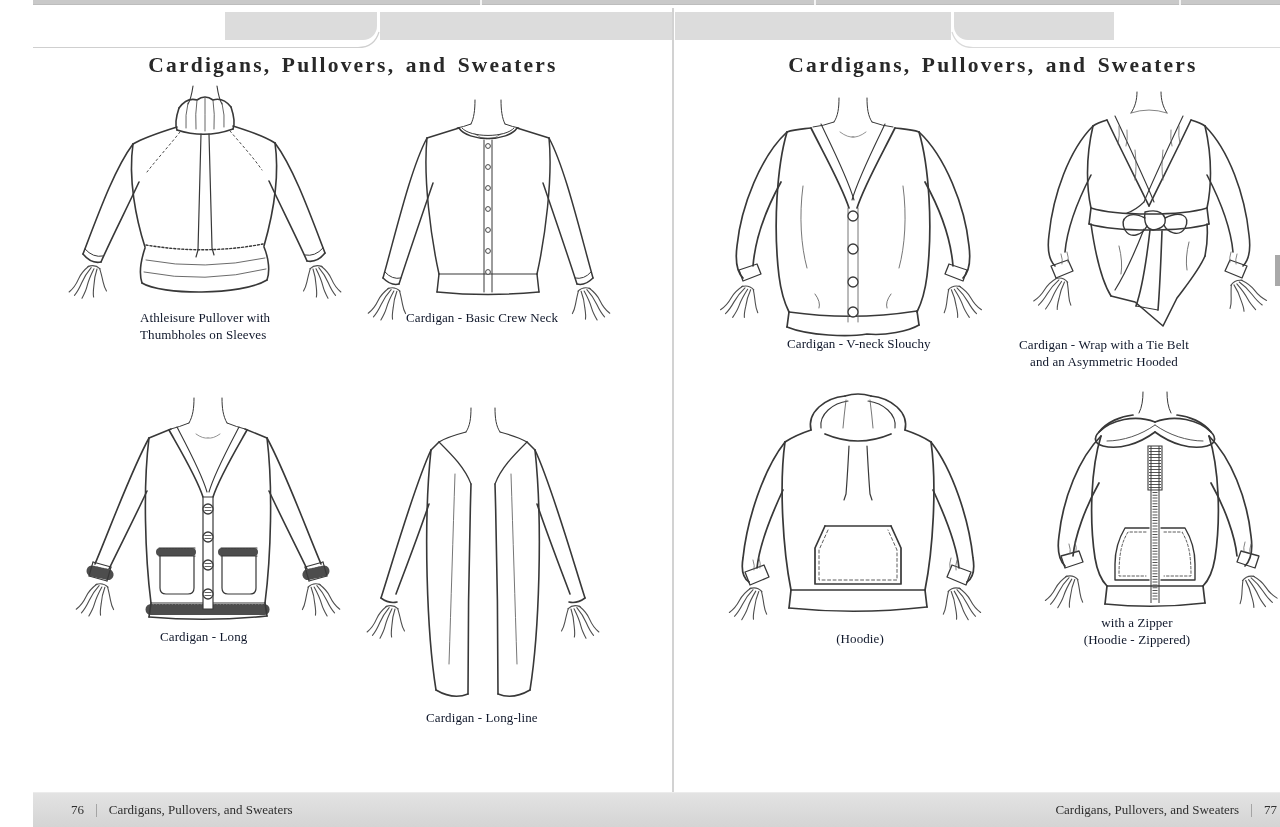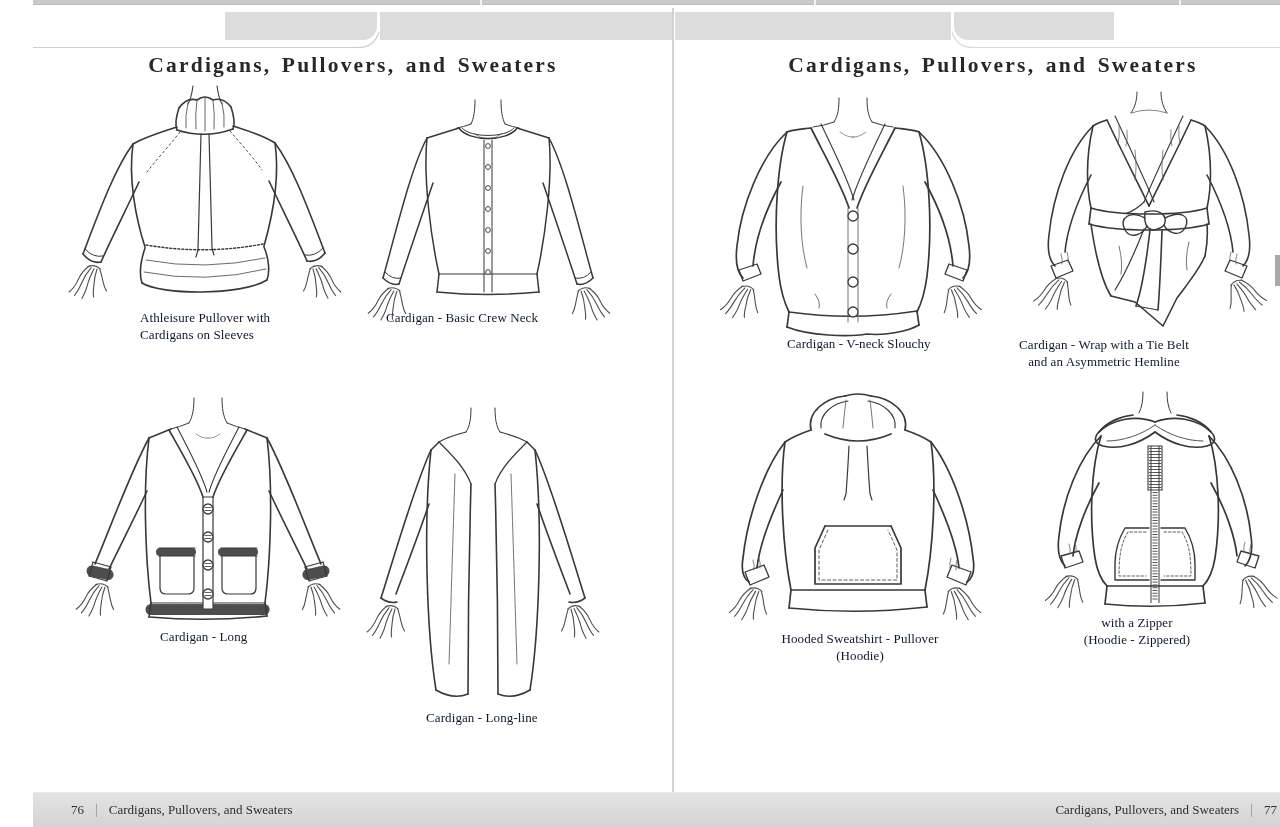--- a/index.html
+++ b/index.html
@@ -475,41 +475,40 @@
     <path d="M133,58 h14 v44 h-14 z" fill="#fff" stroke="#3a3a3a" stroke-width="1.1"></path>
     <path d="M140,60 V100" stroke="#555" stroke-width="12" stroke-dasharray="1,2" fill="none"></path>
     <path d="M140,104 V212" stroke="#555" stroke-width="5" stroke-dasharray="1,1.8" fill="none"></path>
     <path d="M136,58 V215 M144,58 V215" stroke="#3a3a3a" stroke-width="1" fill="none"></path>
     <use href="#hand" transform="translate(52,188) rotate(18)"></use>
     <use href="#hand" transform="translate(238,188) scale(-1,1) rotate(24)"></use>
   </svg>
 
   <div class="cap" style="left:107px;top:310px">
     <div>Athleisure Pullover with</div>
-    <div>Cardigans on Sleeves</div>
-  </div>
-  <div class="cap" style="left:353px;top:310px">
+    <div>Thumbholes on Sleeves</div>
+  </div>
+  <div class="cap" style="left:373px;top:310px">
     <div>Cardigan - Basic Crew Neck</div>
   </div>
   <div class="cap" style="left:127px;top:629px">
     <div>Cardigan - Long</div>
   </div>
   <div class="cap" style="left:393px;top:710px">
     <div>Cardigan - Long-line</div>
   </div>
 
   <div class="cap" style="left:754px;top:336px">
     <div>Cardigan - V-neck Slouchy</div>
   </div>
   <div class="cap center" style="left:921px;top:337px;width:300px">
     <div>Cardigan - Wrap with a Tie Belt</div>
-    <div>and an Asymmetric Hemline</div>
+    <div>and an Asymmetric Hooded</div>
   </div>
   <div class="cap center" style="left:677px;top:631px;width:300px">
-    <div>Hooded Sweatshirt - Pullover</div>
     <div>(Hoodie)</div>
   </div>
   <div class="cap center" style="left:954px;top:615px;width:300px">
     <div>with a Zipper</div>
     <div>(Hoodie - Zippered)</div>
   </div>
 
   <div class="footer">
     <div class="footer-inner f-left">
       <span>76</span>

